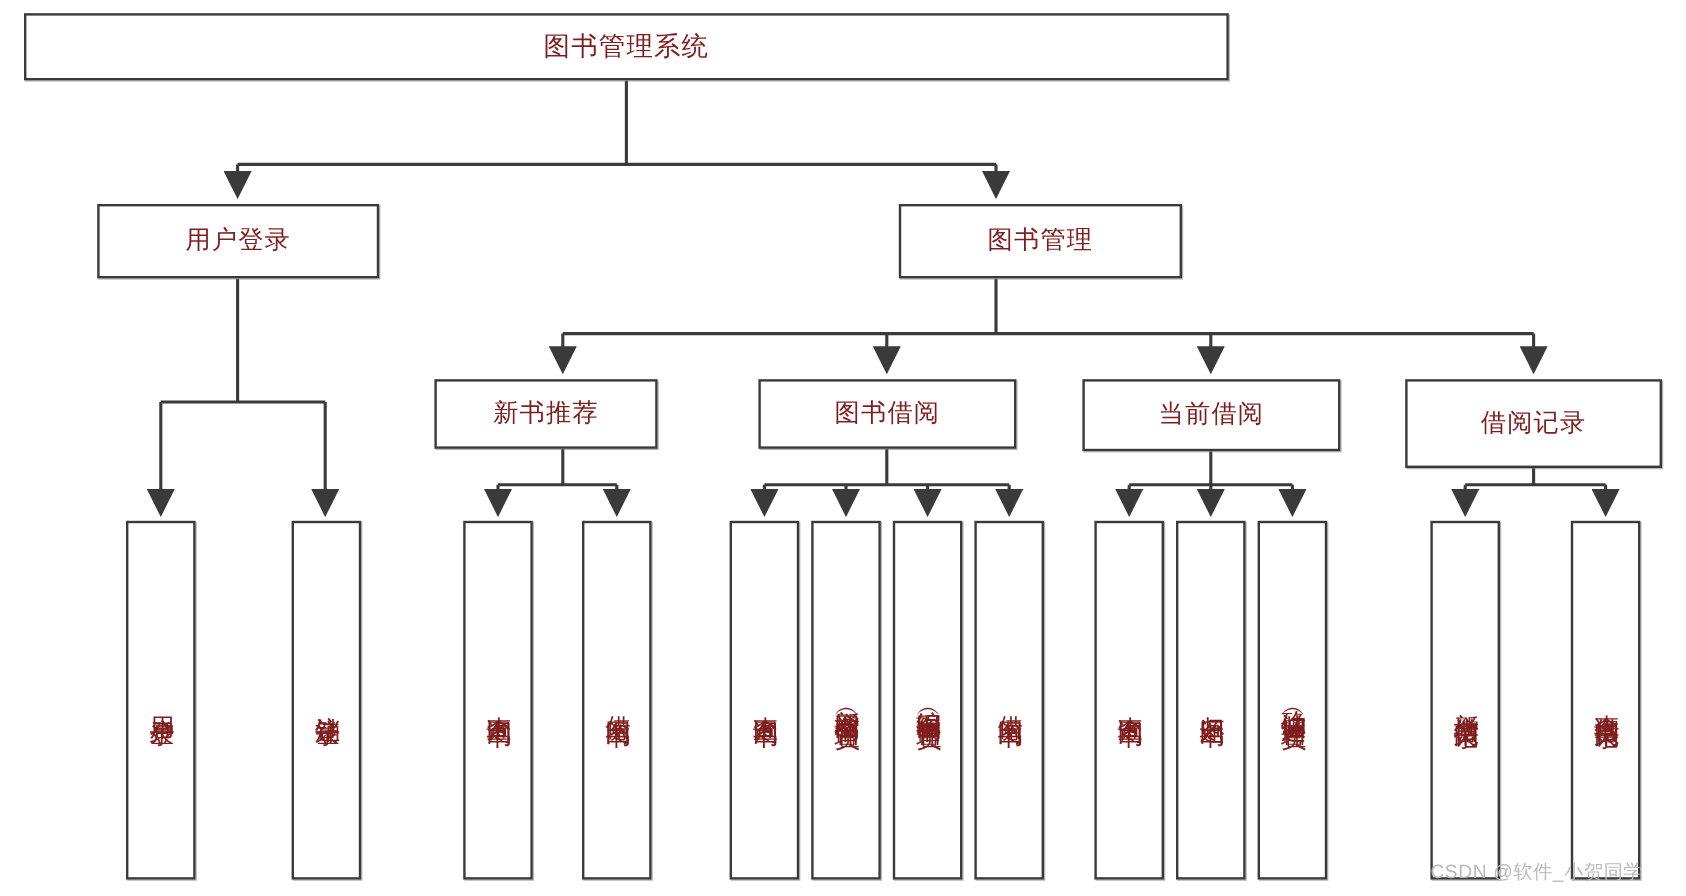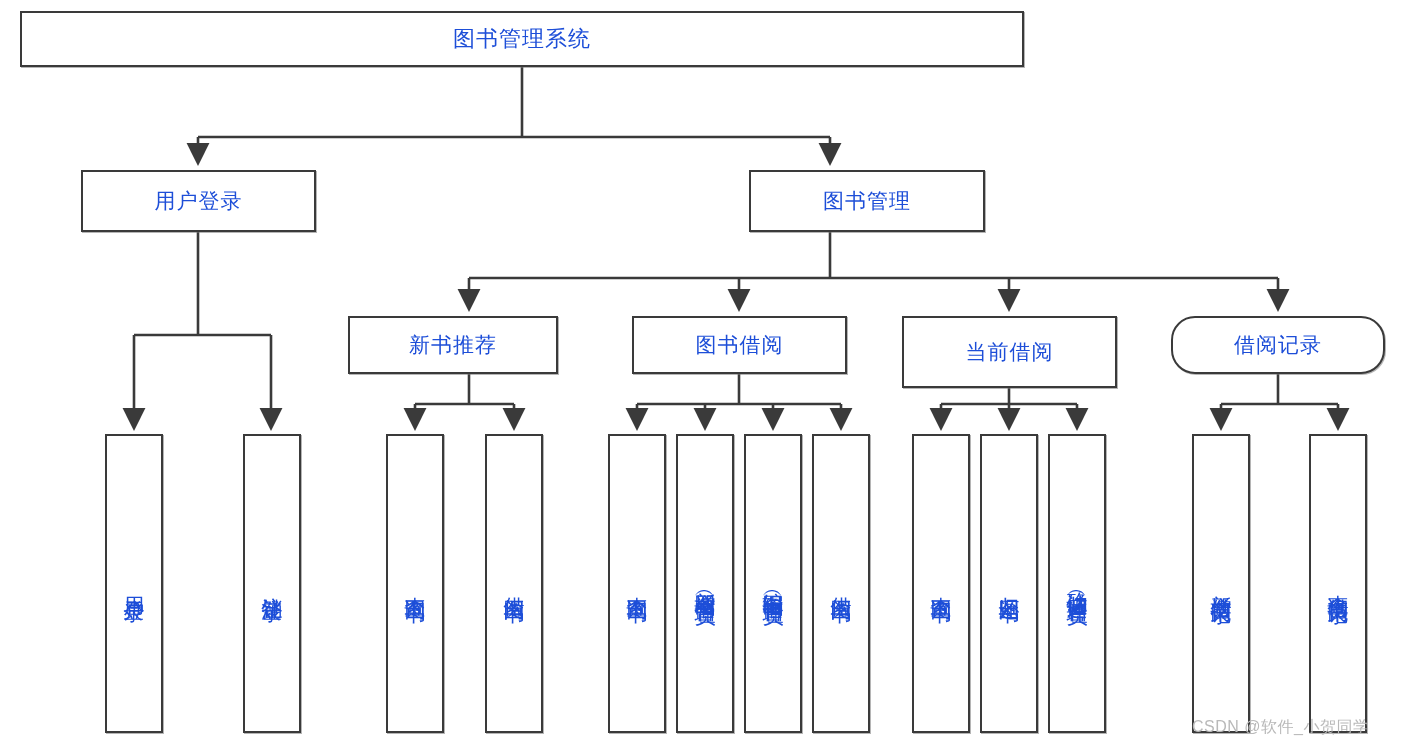--- a/index.html
+++ b/index.html
@@ -27,21 +27,21 @@
   }
   .node {
     position: absolute;
     box-sizing: border-box;
     background: #ffffff;
     border: 2px solid #3a3a3a;
     box-shadow: 1px 1px 0 rgba(120,120,120,0.55);
     display: flex;
     align-items: center;
     justify-content: center;
-    color: #1d4ed8;
+    color: #7f1d1d;
   }
   .node.horiz {
     font-size: 21px;
     letter-spacing: 1px;
     line-height: 1.2;
     text-align: center;
   }
   .node.root {
     font-size: 22px;
   }
@@ -127,30 +127,30 @@
     <span>图书管理系统</span>
   </div>
 
   <div class="node horiz" style="left:81px; top:170px; width:235px; height:62px;">
     <span>用户登录</span>
   </div>
   <div class="node horiz" style="left:749px; top:170px; width:236px; height:62px;">
     <span>图书管理</span>
   </div>
 
-  <div class="node horiz" style="left:348px; top:316px; width:210px; height:58px;justify-content:center;">
+  <div class="node horiz" style="left:362px; top:316px; width:186px; height:58px;justify-content:center;">
     <span>新书推荐</span>
   </div>
   <div class="node horiz" style="left:632px; top:316px; width:215px; height:58px;text-align:center;">
     <span>图书借阅</span>
   </div>
-  <div class="node horiz" style="left:902px; top:316px; width:215px; height:72px;">
+  <div class="node horiz" style="left:902px; top:316px; width:215px; height:60px;">
     <span>当前借阅</span>
   </div>
-  <div class="node horiz" style="left:1171px; top:316px; width:214px; height:58px;border-radius:24px;">
+  <div class="node horiz" style="left:1171px; top:316px; width:214px; height:74px;">
     <span>借阅记录</span>
   </div>
 
   <div class="node vert" style="left:105px; top:434px; width:58px; height:299px;">
     <span class="vlabel">用户登录</span>
   </div>
   <div class="node vert" style="left:243px; top:434px; width:58px; height:299px;">
     <span class="vlabel">注销登录</span>
   </div>
 

